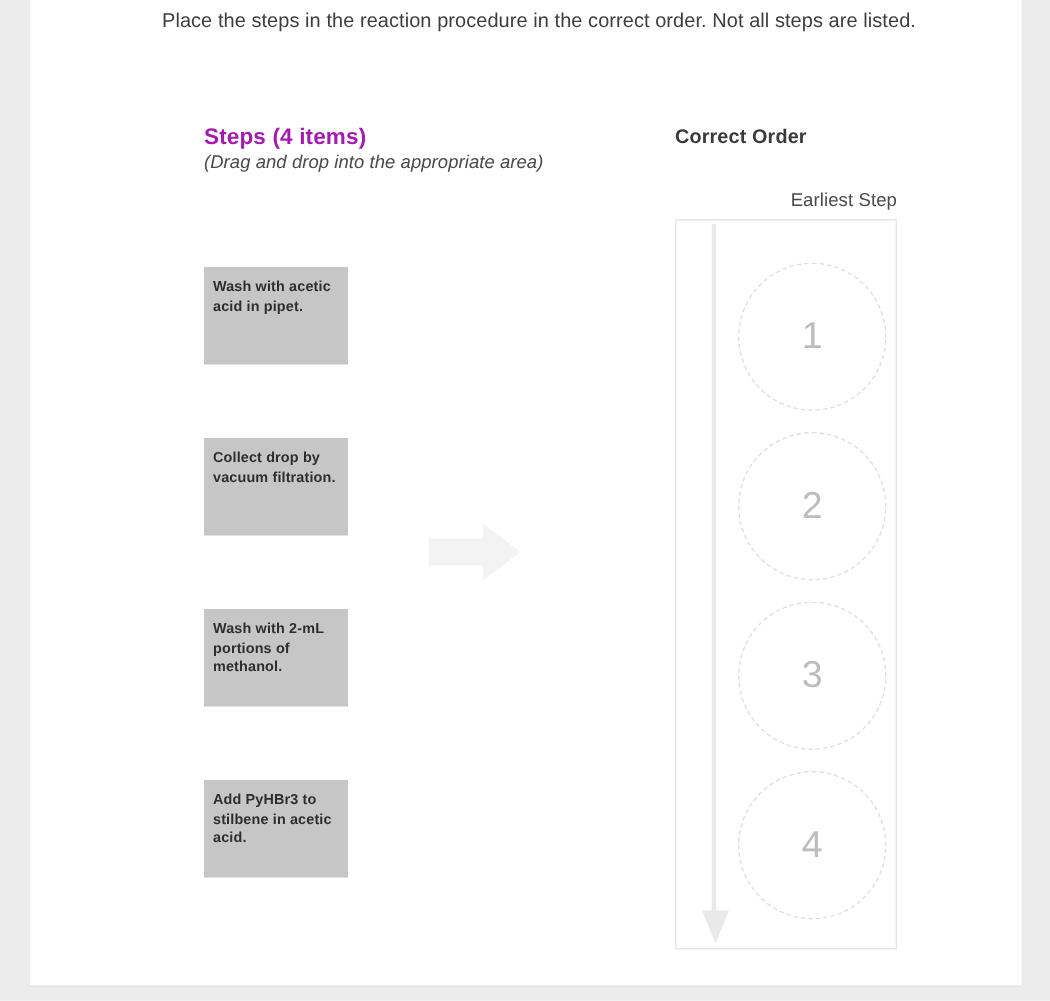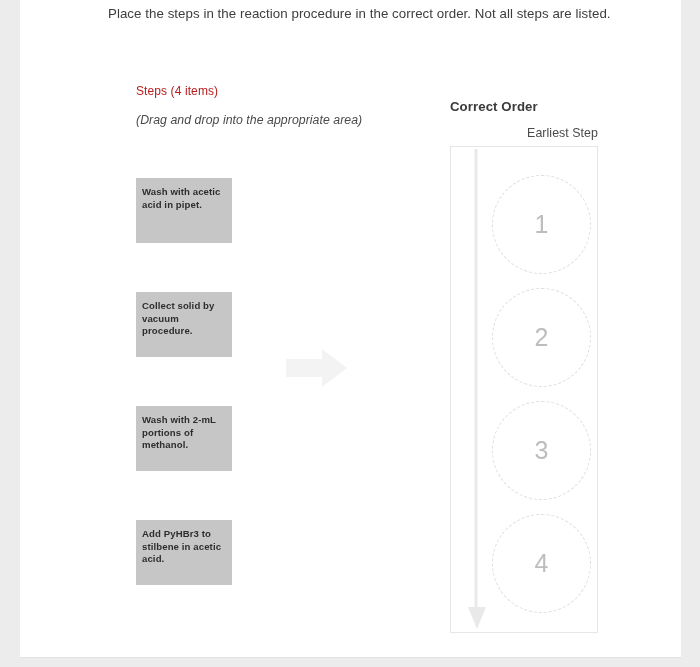--- a/index.html
+++ b/index.html
@@ -54,32 +54,32 @@
   }
 
   
   #steps-col {
     position: absolute;
     left: 116px;
     top: 83px;
     width: 290px;
   }
   #steps-title {
-    font-size: 12px;
-    font-weight: normal;
-    color: #b91c1c;
+    font-size: 15px;
+    font-weight: bold;
+    color: #a21caf;
     letter-spacing: 0.1px;
     line-height: 17px;
   }
   #steps-subtitle {
     font-size: 12.3px;
     font-style: italic;
     color: #4a4a4a;
     line-height: 17px;
-    margin-top: 12px;
+    margin-top: 0;
     letter-spacing: 0.05px;
   }
 
   #cards {
     position: absolute;
     left: 116px;
     top: 178px;
     width: 96px;
   }
   .step-card {
@@ -113,21 +113,20 @@
 
   
   #order-title {
     position: absolute;
     left: 430px;
     top: 83px;
     font-size: 13.2px;
     font-weight: bold;
     color: #3a3a3a;
     letter-spacing: 0.1px;
-    margin-top: 16px;
   }
   #earliest-label {
     position: absolute;
     left: 430px;
     top: 126px;
     width: 148px;
     text-align: right;
     font-size: 12.4px;
     color: #4a4a4a;
     letter-spacing: 0.05px;
@@ -191,21 +190,21 @@
 
     <div id="prompt">Place the steps in the reaction procedure in the correct order. Not all steps are listed.</div>
 
     <div id="steps-col">
       <div id="steps-title">Steps (4 items)</div>
       <div id="steps-subtitle">(Drag and drop into the appropriate area)</div>
     </div>
 
     <div id="cards">
       <div class="step-card">Wash with acetic acid in pipet.</div>
-      <div class="step-card">Collect solid by vacuum procedure.</div>
+      <div class="step-card">Collect drop by vacuum filtration.</div>
       <div class="step-card">Wash with 2-mL portions of methanol.</div>
       <div class="step-card">Add PyHBr<sub>3</sub> to stilbene in acetic acid.</div>
     </div>
 
     <div id="middle-arrow">
       <svg width="62" height="40" viewBox="0 0 62 40" xmlns="http://www.w3.org/2000/svg">
         <polygon points="0,11 36,11 36,1 61,20 36,39 36,29 0,29" fill="#f3f3f3"></polygon>
       </svg>
     </div>
 

